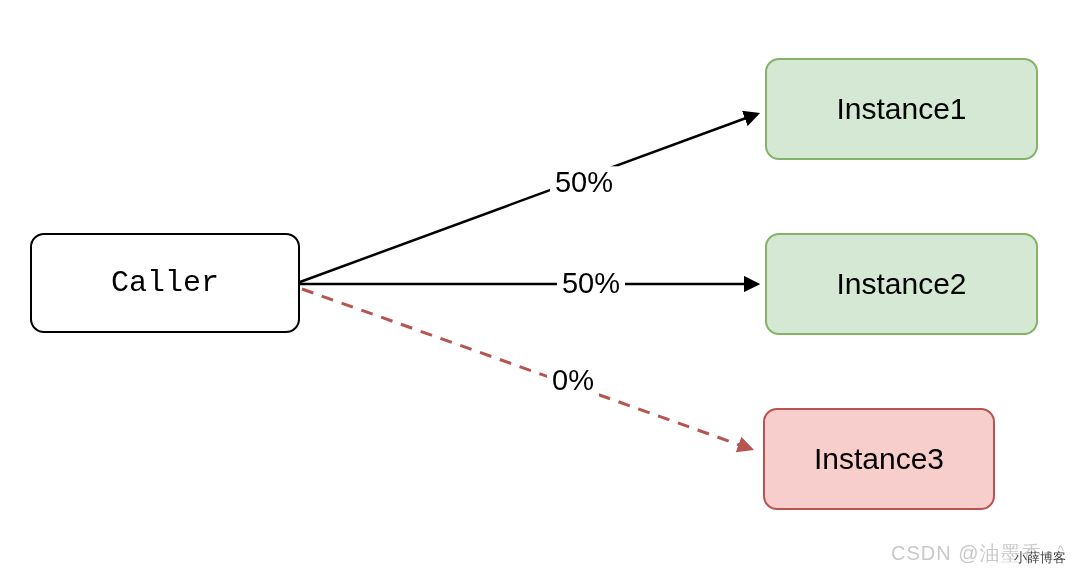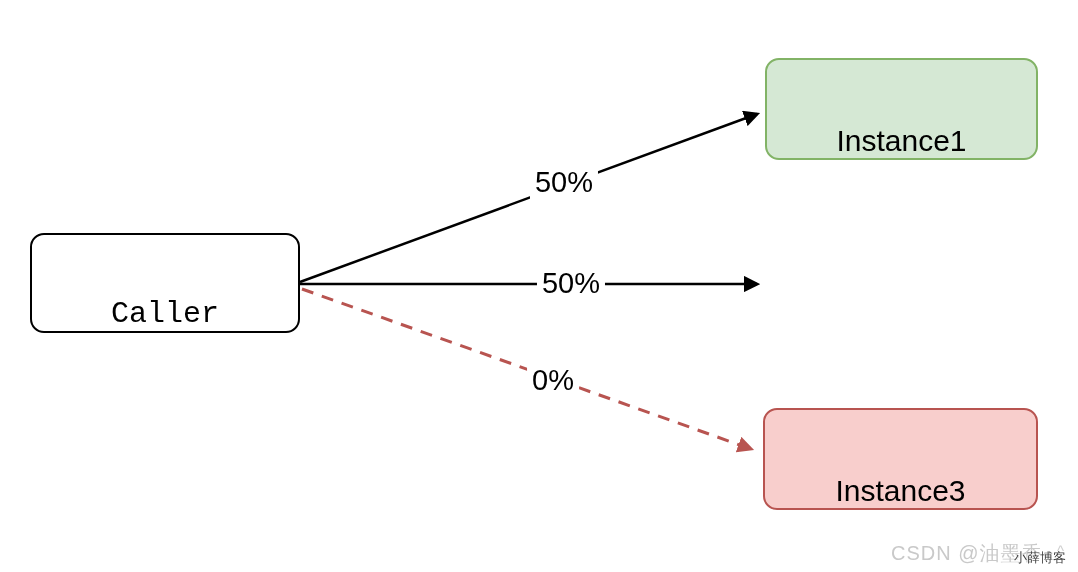--- a/index.html
+++ b/index.html
@@ -2,30 +2,30 @@
 <html><head>
 <meta charset="utf-8">
 <style>
   html,body{margin:0;padding:0;background:#fff;}
   #canvas{
     position:relative;width:1078px;height:572px;background:#ffffff;
     font-family:"Liberation Sans",sans-serif;overflow:hidden;
   }
   #edges-layer{position:absolute;left:0;top:0;width:1078px;height:572px;}
   .node{
-    position:absolute;box-sizing:border-box;display:flex;align-items:flex-end;justify-content:center;
+    position:absolute;box-sizing:border-box;display:flex;align-items:center;justify-content:center;
     border-radius:14px;font-size:30px;color:#000;white-space:nowrap;
   }
   #node-caller{left:30px;top:233px;width:270px;height:100px;background:#ffffff;border:2.5px solid #000000;font-family:Liberation Mono, monospace;}
   #node-instance1{left:765px;top:58px;width:273px;height:102px;background:#d5e8d4;border:2.5px solid #82b366;}
   #node-instance2{left:765px;top:233px;width:273px;height:102px;background:#d5e8d4;border:2.5px solid #82b366;}
-  #node-instance3{left:763px;top:408px;width:275px;height:102px;background:#f8cecc;border:2.5px solid #b85450;}
+  #node-instance3{left:763px;top:408px;width:232px;height:102px;background:#f8cecc;border:2.5px solid #b85450;}
   .edge-label{
     position:absolute;transform:translate(-50%,-50%);background:#ffffff;
-    padding:0 5px;font-size:29px;color:#000;line-height:1.15;white-space:nowrap;
+    padding:0 5px;font-size:29px;color:#000;line-height:1.15;white-space:nowrap;margin-left:20px;
   }
   #edge-label-1{left:564px;top:183px;}
   #edge-label-2{left:571px;top:284px;}
   #edge-label-3{left:553px;top:381px;}
   .wm-main{
     position:absolute;left:891px;top:540px;font-size:20px;color:#c9c9c9;
     letter-spacing:1px;white-space:nowrap;
   }
   .wm-suffix{position:absolute;left:1057px;top:542px;font-size:15px;color:#cfcfcf;}
   .wm-overlay{
@@ -56,20 +56,23 @@
   </svg>
 
   <div class="node" id="node-caller">
     <span>Caller</span>
   </div>
 
   <div class="node" id="node-instance1">
     <span>Instance1</span>
   </div>
 
+  <div class="node" id="node-instance2">
+    <span>Instance2</span>
+  </div>
 
   <div class="node" id="node-instance3">
     <span>Instance3</span>
   </div>
 
   <div class="edge-label" id="edge-label-1">50%</div>
 
   <div class="edge-label" id="edge-label-2">50%</div>
 
   <div class="edge-label" id="edge-label-3">0%</div>

